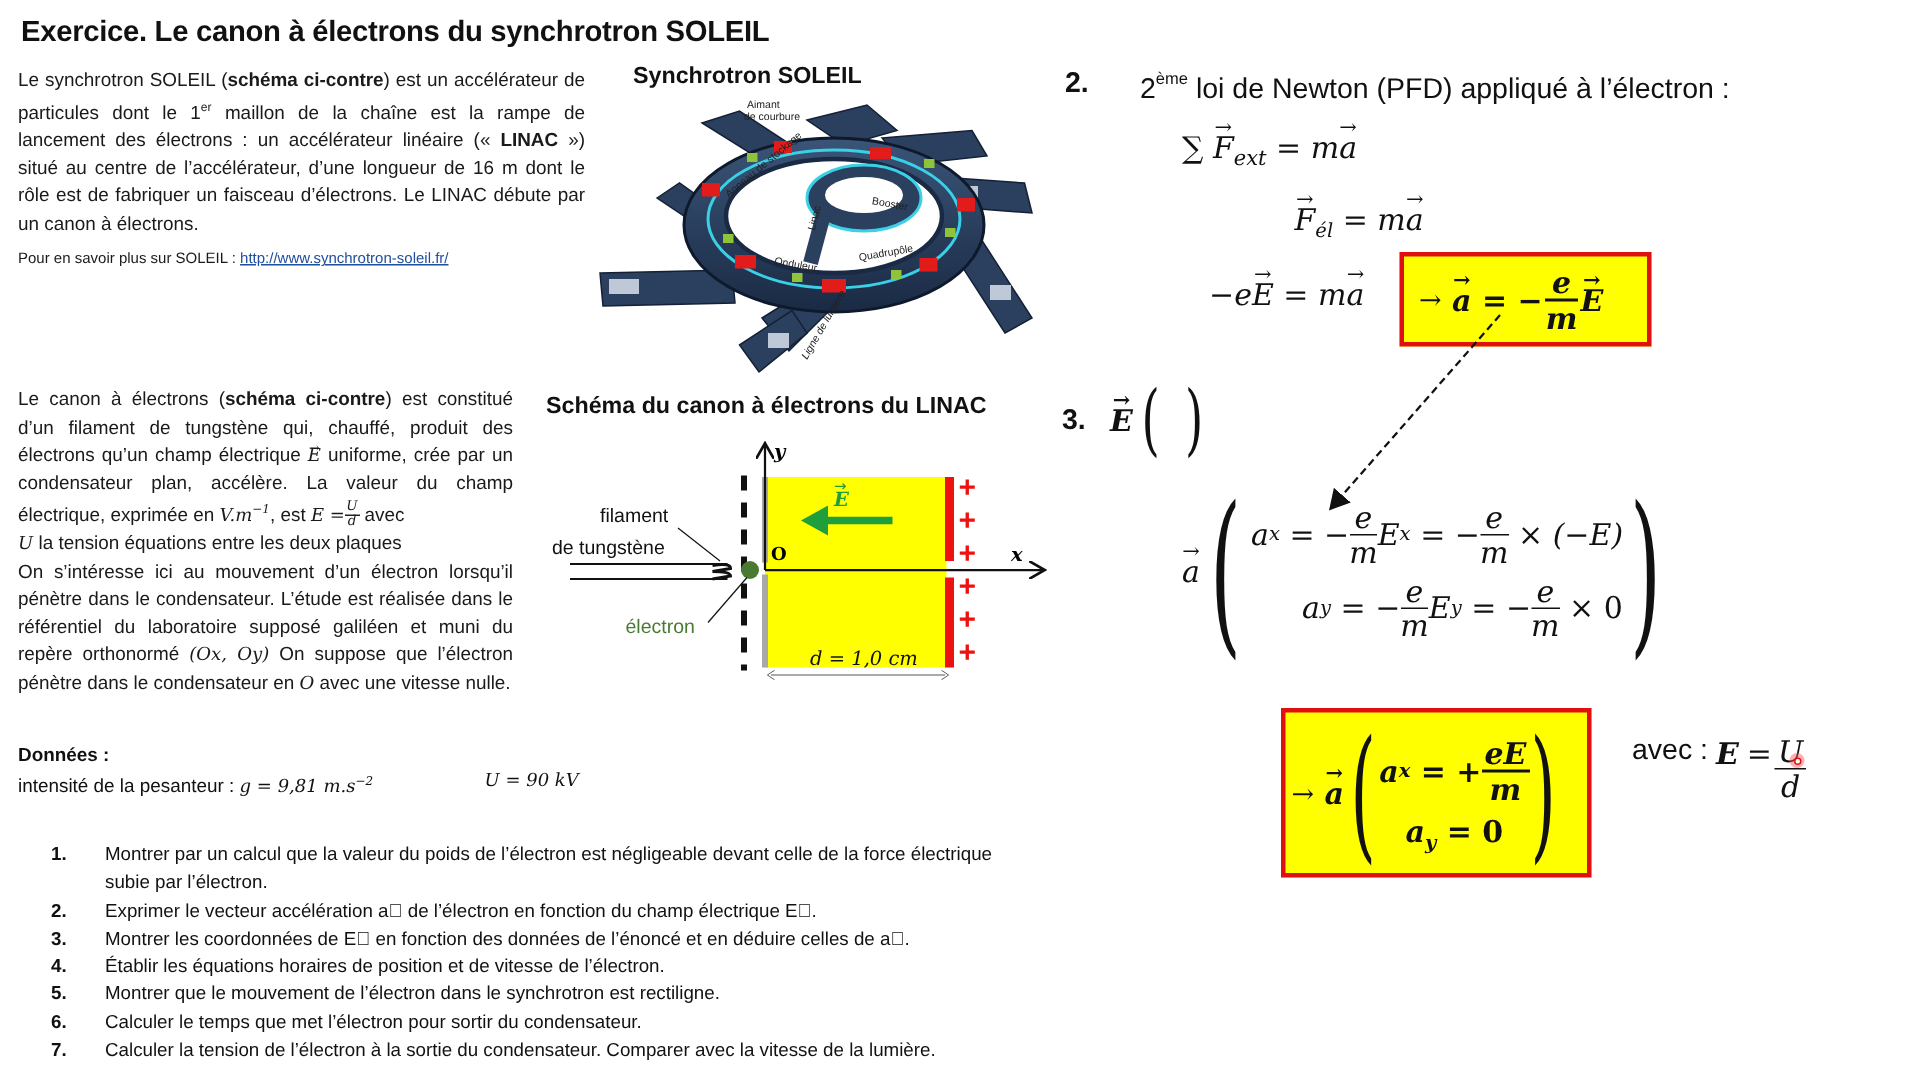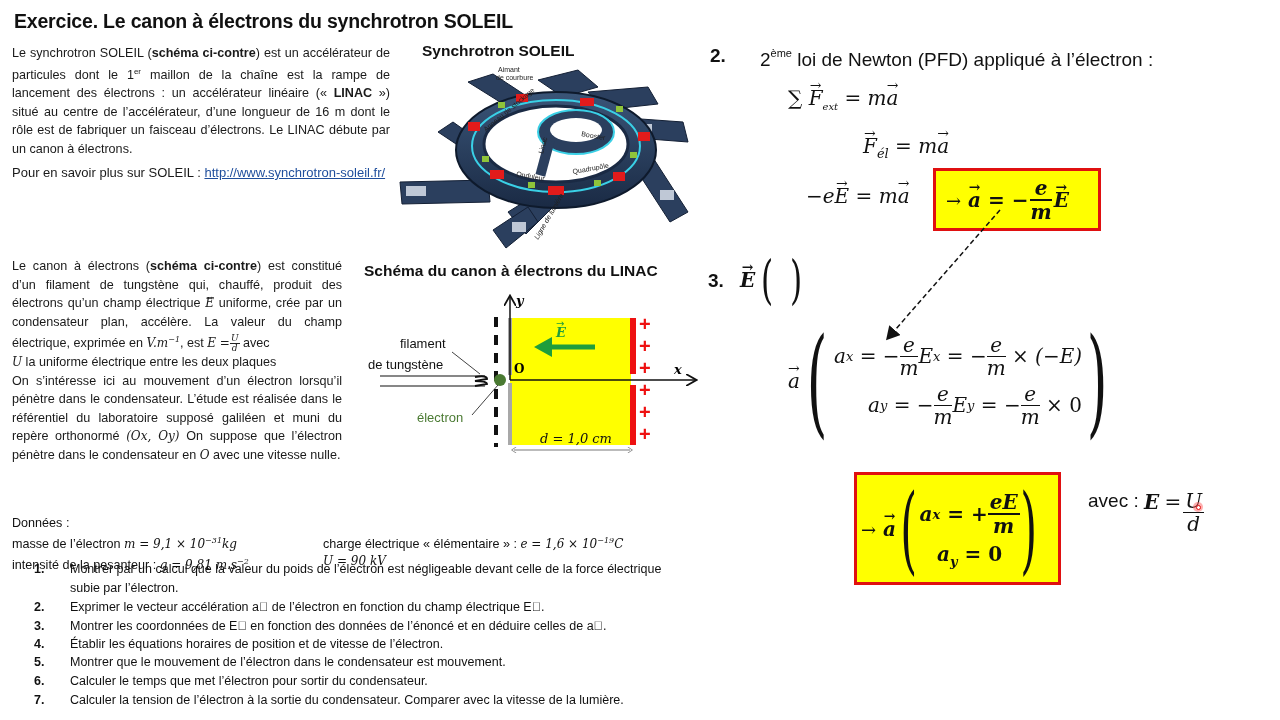--- a/index.html
+++ b/index.html
@@ -2,31 +2,31 @@
 <html><head>
 <meta charset="utf-8">
 <style>
   * { box-sizing: border-box; margin: 0; padding: 0; }
   html, body { width: 1280px; height: 720px; background: #ffffff; overflow: hidden; }
   body { position: relative; font-family: "Liberation Sans", sans-serif; color: #111; }
   .abs { position: absolute; }
   .title { left: 14px; top: 10px; font-size: 19.5px; font-weight: bold; letter-spacing: -0.2px; }
   .para { font-family: "Liberation Sans Narrow", "Liberation Sans", sans-serif; font-size: 12.6px; line-height: 18.5px; text-align: justify; color: #1a1a1a; }
   .p1 { left: 12px; top: 44px; width: 378px; }
-  .small { font-size: 13px; color: #1a1a1a; }
+  .small { font-size: 10px; color: #1a1a1a; }
   .link { color: #1f4e9c; text-decoration: underline; }
   .p2 { left: 12px; top: 257px; width: 330px; }
   .m { font-family: "DejaVu Serif", serif; font-style: italic; font-size: 12px; }
   .frac { display: inline-block; vertical-align: middle; text-align: center; line-height: 9px; font-size: 9px; font-family: "DejaVu Serif", serif; font-style: italic; }
   .frac .n { display: block; border-bottom: 1px solid #222; padding: 0 1px; }
   .frac .d { display: block; }
   .vec { position: relative; display: inline-block; }
   .vec::before { content: "\2192"; position: absolute; top: -0.62em; left: 0; right: 0; text-align: center; font-size: 0.7em; font-style: normal; }
   .donnees { left: 12px; top: 495px; font-size: 12.6px; line-height: 17px; }
-  .donnees .lbl { font-weight: normal; margin-top: 20px; }
+  .donnees .lbl { font-weight: bold; }
   .drow { display: flex; }
   .dcol1 { width: 311px; }
   .q-list { left: 34px; top: 560px; width: 650px; font-size: 12.5px; line-height: 19px; }
   .q-item { display: flex; }
   .q-num { width: 24px; font-weight: bold; flex: none; }
   .q-text { flex: 1; margin-left: 12px; }
   
   .sync-title { left: 422px; top: 42px; font-size: 15.5px; font-weight: bold; }
   .sync-img { left: 398px; top: 62px; width: 300px; height: 190px; }
   
@@ -122,21 +122,21 @@
     <text x="183" y="74" transform="rotate(10 183 74)">Booster</text>
     <text x="145" y="92" transform="rotate(-75 145 92)">Linac</text>
     <text x="118" y="114" transform="rotate(10 118 114)">Onduleur</text>
     <text x="175" y="112" transform="rotate(-10 175 112)">Quadrupôle</text>
     <text x="140" y="178" transform="rotate(-60 140 178)" font-style="italic">Ligne de lumière</text>
   </g>
 </svg>
 
 <div class="abs para p2">
   <span>Le canon à électrons (</span><b>schéma ci-contre</b><span>) est constitué d’un filament de tungstène qui, chauffé, produit des électrons qu’un champ électrique </span><span class="m vec">E</span><span> uniforme, crée par un condensateur plan, accélère. La valeur du champ électrique, exprimée en </span><span class="m">V.m</span><sup class="m" style="font-size:8px">−1</sup><span>, est </span><span class="m">E =</span><span class="frac"><span class="n">U</span><span class="d">d</span></span><span> avec</span><br>
-  <span class="m">U</span><span> la uniforme électrique entre les deux plaques</span><br>
+  <span class="m">U</span><span> la tension équations entre les deux plaques</span><br>
   <span>On s’intéresse ici au mouvement d’un électron lorsqu’il pénètre dans le condensateur. L’étude est réalisée dans le référentiel du laboratoire supposé galiléen et muni du repère orthonormé </span><span class="m">(Ox, Oy)</span><span> On suppose que l’électron pénètre dans le condensateur en </span><span class="m">O</span><span> avec une vitesse nulle.</span>
 </div>
 
 <div class="abs schema-title">Schéma du canon à électrons du LINAC</div>
 <svg class="abs schema" viewBox="0 0 350 170">
   <defs>
     <marker id="ah" markerWidth="8" markerHeight="8" refX="6" refY="4" orient="auto">
         <path d="M0,0 L7,4 L0,8" fill="none" stroke="#111" stroke-width="1.2"></path>
       </marker>
     <marker id="ah2" markerWidth="8" markerHeight="8" refX="4" refY="4" orient="auto">
@@ -186,24 +186,20 @@
   <text x="18" y="84" font-family="Liberation Sans, sans-serif" font-size="13" fill="#111">de tungstène</text>
   <text x="67" y="137" font-family="Liberation Sans, sans-serif" font-size="13" fill="#4a7a32">électron</text>
 
   <line x1="164" y1="165" x2="280" y2="165" stroke="#555" stroke-width="0.8" marker-start="url(#ah2)" marker-end="url(#ah3)"></line>
   <text x="190" y="158" font-family="DejaVu Serif, serif" font-style="italic" font-size="13" fill="#111">d = 1,0 cm</text>
 </svg>
 
 <div class="abs donnees">
   <div class="lbl">Données :</div>
   <div class="drow">
-    <div class="dcol1"><span>masse de l’électron </span><span class="m">m = 9,1 × 10</span><sup class="m" style="font-size:8px">−31</sup><span class="m">kg</span></div>
-    <div><span>charge électrique « élémentaire » : </span><span class="m">e = 1,6 × 10</span><sup class="m" style="font-size:8px">−19</sup><span class="m">C</span></div>
-  </div>
-  <div class="drow">
     <div class="dcol1"><span>intensité de la pesanteur : </span><span class="m">g = 9,81 m.s</span><sup class="m" style="font-size:8px">−2</sup></div>
     <div><span class="m">U  =  90 kV</span></div>
   </div>
 </div>
 
 <div class="abs q-list">
   <div class="q-item">
       <span class="q-num">1.</span>
       <span class="q-text">Montrer par un calcul que la valeur du poids de l’électron est négligeable devant celle de la force électrique subie par l’électron.</span>
     </div>
@@ -214,38 +210,38 @@
   <div class="q-item">
       <span class="q-num">3.</span>
       <span class="q-text">Montrer les coordonnées de E⃗ en fonction des données de l’énoncé et en déduire celles de a⃗.</span>
     </div>
   <div class="q-item" style="line-height:17px">
       <span class="q-num">4.</span>
       <span class="q-text">Établir les équations horaires de position et de vitesse de l’électron.</span>
     </div>
   <div class="q-item" style="line-height:19px">
       <span class="q-num">5.</span>
-      <span class="q-text">Montrer que le mouvement de l’électron dans le condensateur est mouvement.</span>
+      <span class="q-text">Montrer que le mouvement de l’électron dans le synchrotron est rectiligne.</span>
     </div>
   <div class="q-item" style="line-height:19px">
       <span class="q-num">6.</span>
       <span class="q-text">Calculer le temps que met l’électron pour sortir du condensateur.</span>
     </div>
   <div class="q-item" style="line-height:19px">
       <span class="q-num">7.</span>
       <span class="q-text">Calculer la tension de l’électron à la sortie du condensateur. Comparer avec la vitesse de la lumière.</span>
     </div>
 </div>
 
 <div class="abs r-num2">2.</div>
 <div class="abs r-head"><span>2</span><sup>ème</sup><span> loi de Newton (PFD) appliqué à l’électron :</span></div>
 
 <div class="abs eq" style="left:788px; top:86px;">
   <span>∑</span>
-  <i class="vec">F</i><sub style="font-size:10px"><i>ext</i></sub>
+  <i class="vec">F</i><sub style="font-size:14px"><i>ext</i></sub>
   <i>= m</i><i class="vec">a</i>
 </div>
 <div class="abs eq" style="left:823px; top:134px;margin-left:40px;">
   <i class="vec">F</i><sub style="font-size:13px"><i>él</i></sub>
   <i>= m</i><i class="vec">a</i>
 </div>
 <div class="abs eq" style="left:806px; top:184px;">
   <i>−e</i><i class="vec">E</i>
   <i>= m</i><i class="vec">a</i>
 </div>

